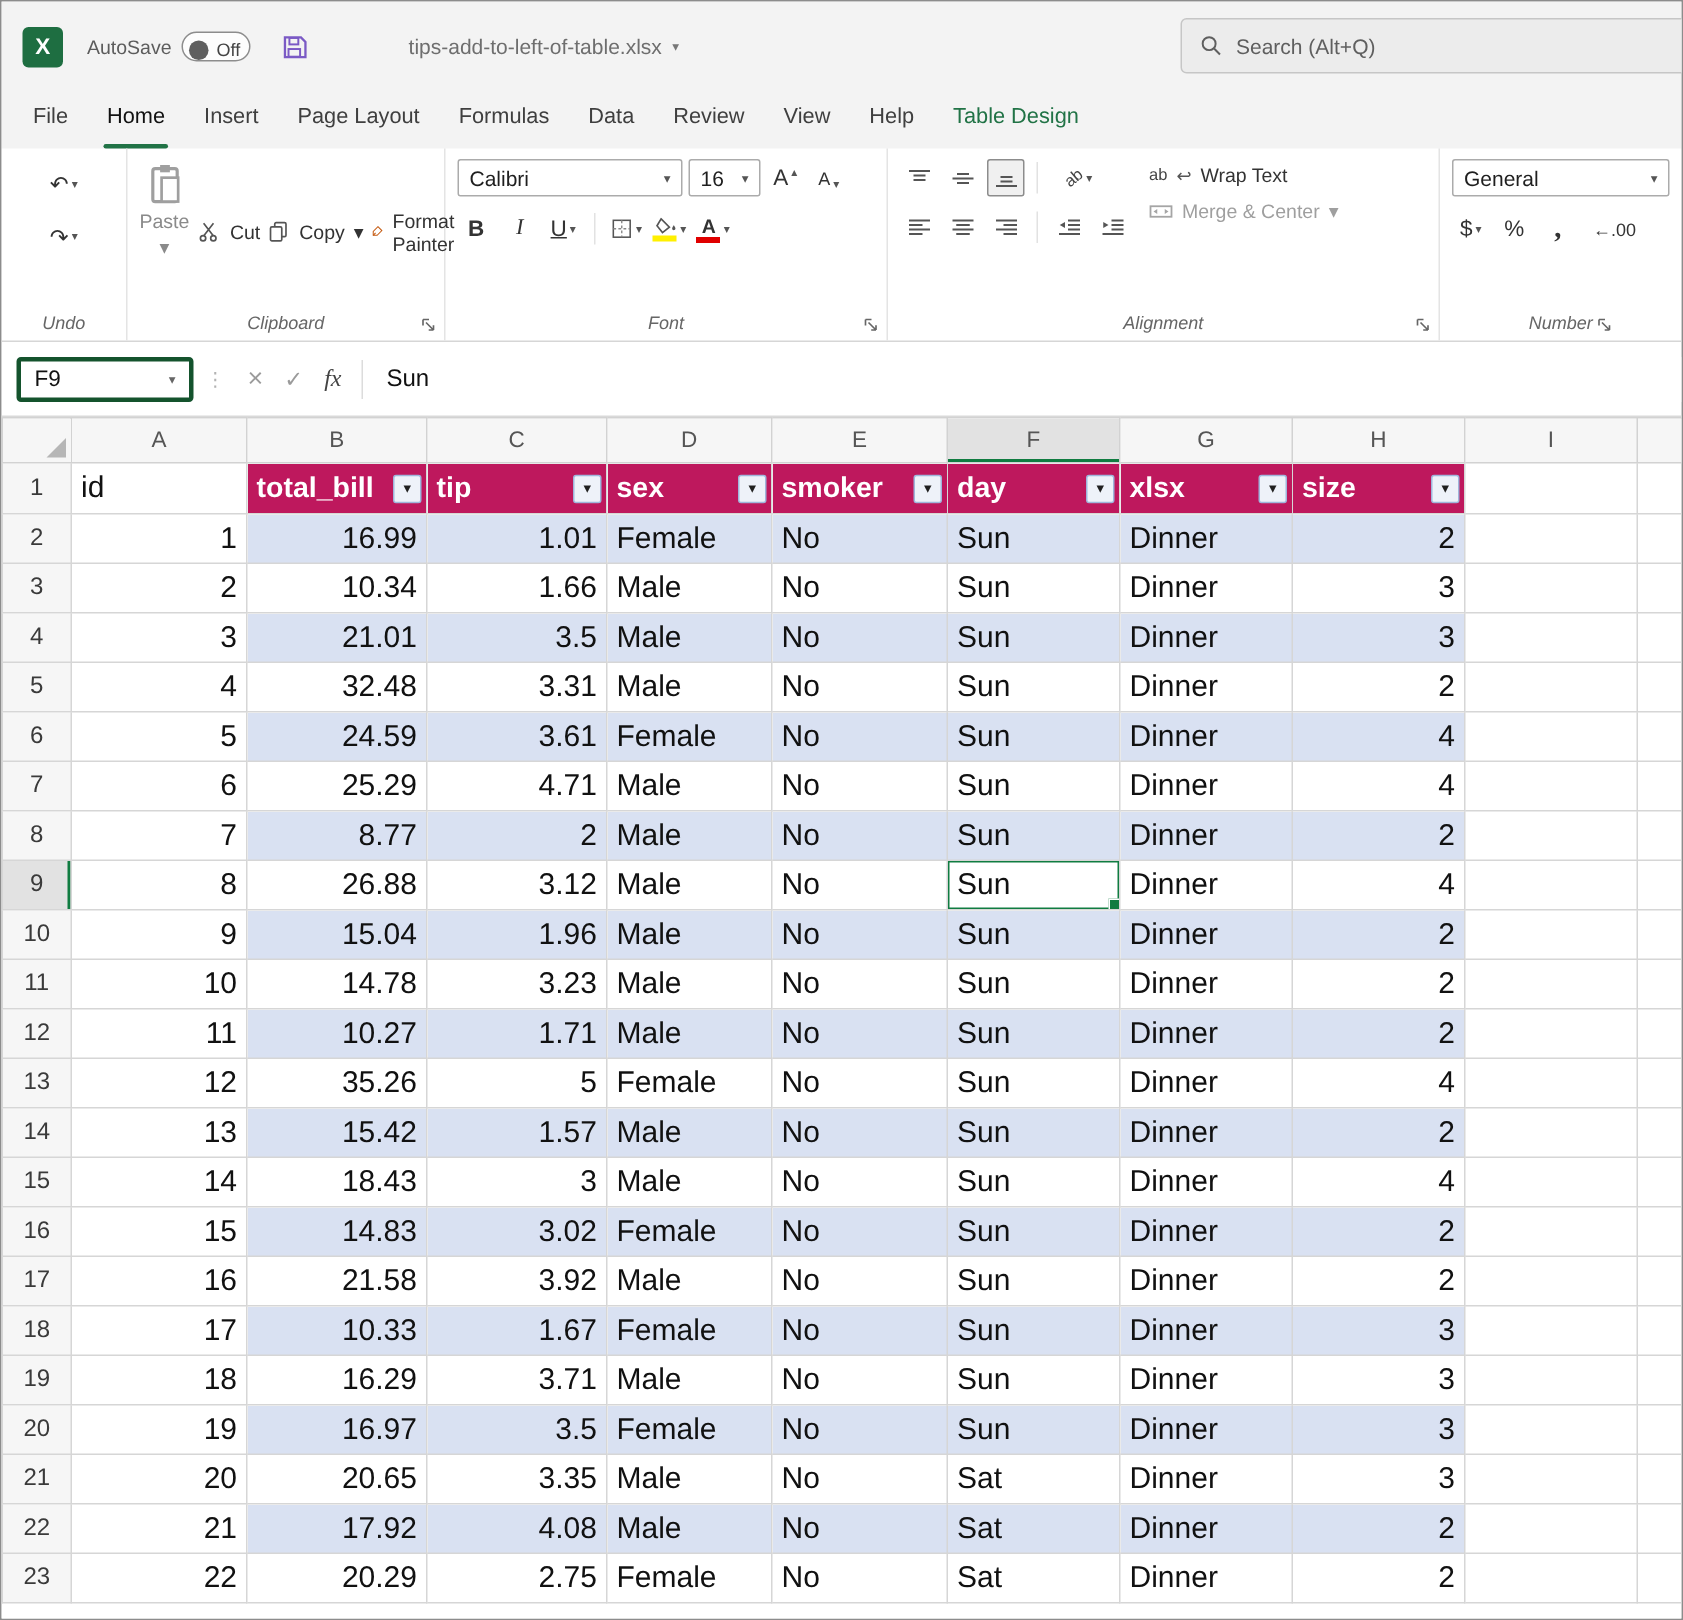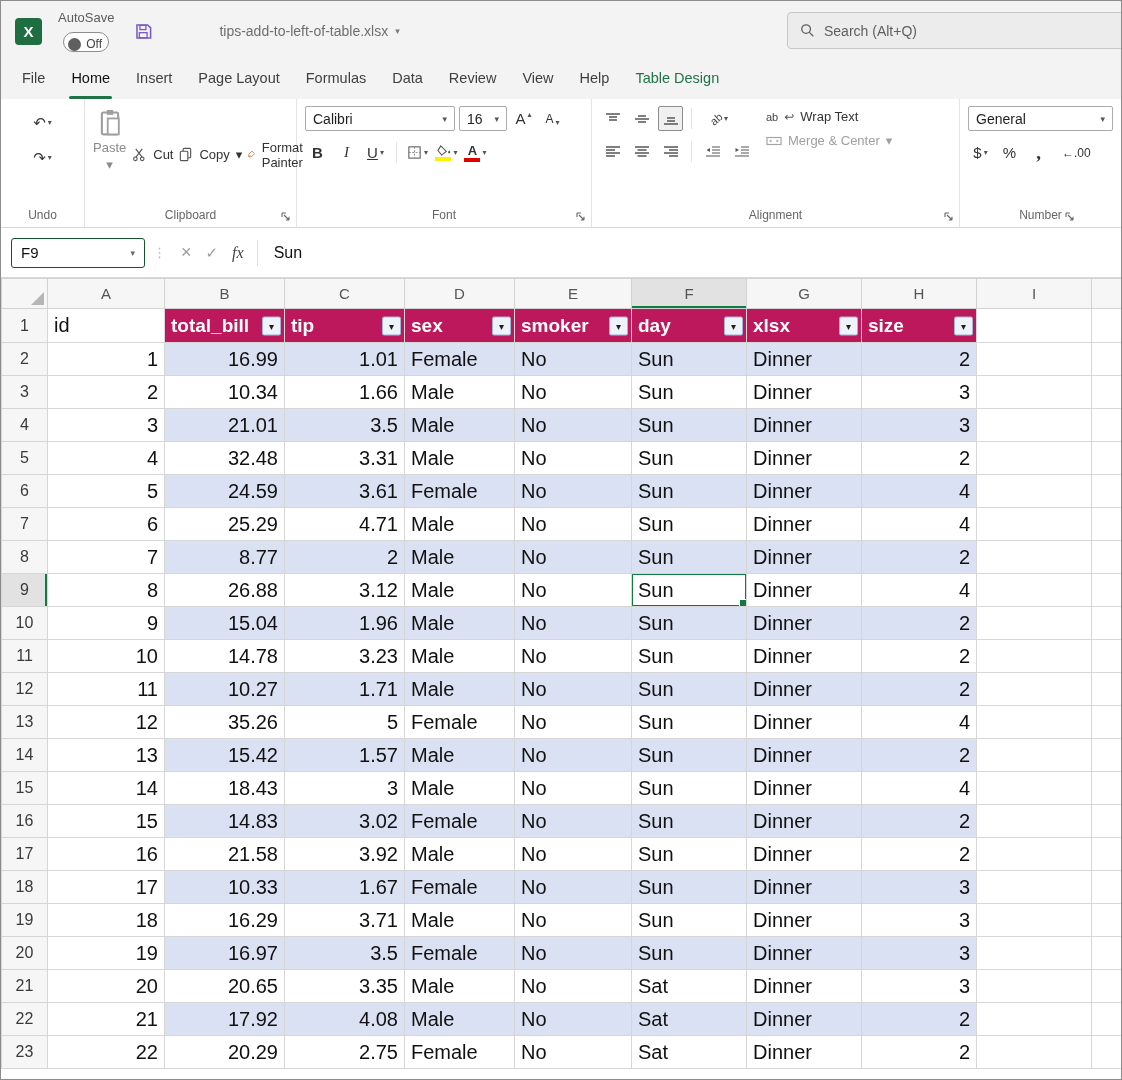--- a/index.html
+++ b/index.html
@@ -2,40 +2,40 @@
 <html><head>
 <meta charset="utf-8">
 <style>
   html,body{margin:0;padding:0;background:#fff;}
   body{width:1122px;height:1080px;overflow:hidden;font-family:"Liberation Sans",sans-serif;}
   #app{width:1122px;height:1080px;box-sizing:border-box;border:1px solid #8c8c8c;background:#f3f3f3;position:relative;overflow:hidden;}
 
   
   .titlebar{height:60px;background:#f3f3f3;display:flex;align-items:center;padding-left:14px;gap:10px;position:relative;}
   .xl-icon{width:27px;height:27px;background:#1E6E41;border-radius:4px;color:#fff;font-weight:700;font-size:15px;display:flex;align-items:center;justify-content:center;}
-  .autosave{display:flex;align-items:center;gap:7px;color:#5c5c5c;font-size:13px;margin-left:6px;flex-direction:column;}
+  .autosave{display:flex;align-items:center;gap:7px;color:#5c5c5c;font-size:13px;margin-left:6px;}
   .toggle{width:46px;height:20px;border:1px solid #8d8d8d;border-radius:11px;background:#fdfdfd;display:flex;align-items:flex-end;padding:0 4px;gap:5px;box-sizing:border-box;}
   .knob{width:13px;height:13px;border-radius:50%;background:#5f5f5f;}
   .toggle span{font-size:12px;color:#444;}
   .savebtn{margin-left:10px;display:flex;align-items:center;}
   .filename{margin-left:56px;color:#6e6e6e;font-size:14px;display:flex;align-items:center;gap:7px;}
   .filename .dd{font-size:9px;color:#777;}
   .search{position:absolute;left:786px;top:11px;width:400px;height:37px;background:#ececec;border:1px solid #c6c6c6;border-radius:4px;display:flex;align-items:center;gap:9px;padding:0 12px;color:#5f5f5f;font-size:14px;box-sizing:border-box;}
 
   
   .menubar{height:38px;background:#f3f3f3;display:flex;align-items:stretch;padding:0 8px;}
   .mtab{padding:9px 13px 0;font-size:14.5px;color:#3f3f3f;position:relative;cursor:default;}
   .mtab.active{color:#111;}
   .mtab.active::after{content:"";position:absolute;left:11px;right:11px;bottom:0;height:3px;background:#217346;border-radius:2px;}
   .mtab.green{color:#217346;}
 
   
   .ribbon{height:128px;background:#fff;border-bottom:1px solid #d6d6d6;display:flex;}
   .rgroup{position:relative;border-right:1px solid #e4e4e4;box-sizing:border-box;padding:7px 8px 26px;}
-  .rlabel{position:absolute;bottom:5px;left:0;right:0;text-align:center;font-size:12px;color:#666;}
+  .rlabel{position:absolute;bottom:5px;left:0;right:0;text-align:center;font-size:12px;color:#666;font-style:italic;}
   .launcher{position:absolute;bottom:5px;right:5px;}
   .vsep{width:1px;background:#e2e2e2;align-self:stretch;margin:2px 4px;}
   .combo{background:#fff;border:1px solid #ababab;height:25px;display:flex;align-items:center;justify-content:space-between;padding:0 7px;font-size:14px;color:#1f1f1f;border-radius:2px;box-sizing:border-box;}
   .combo .dd{font-size:9px;color:#555;margin-left:6px;}
   .sbtn{min-width:25px;height:25px;display:inline-flex;align-items:center;justify-content:center;font-size:15px;color:#333;gap:2px;border:1px solid transparent;box-sizing:border-box;}
   .sbtn .dd{font-size:8px;color:#555;}
   .sbtn.sel{border:1px solid #8c8c8c;background:#f0f0f0;border-radius:2px;}
   .rrow{display:flex;align-items:center;gap:4px;}
   .disabled{color:#9f9f9f !important;}
   
@@ -49,21 +49,21 @@
   
   .alignleft{display:flex;flex-direction:column;gap:8px;}
   .wraps{display:flex;flex-direction:column;gap:9px;margin-left:12px;padding-top:3px;}
   .wraps .item{display:flex;align-items:center;gap:6px;font-size:13px;color:#333;}
   .ab{font-size:11px;color:#444;}
   
   .numgrp{flex:1;overflow:hidden;border-right:none;}
 
   
   .fbar{height:50px;background:#fff;border-bottom:1px solid #d9d9d9;display:flex;align-items:center;padding:0 0 0 10px;box-sizing:border-box;}
-  .namebox{width:134px;height:30px;background:#fff;border:1px solid #14532d;border-radius:3px;display:flex;align-items:center;justify-content:space-between;padding:0 9px;font-size:15px;color:#111;box-sizing:border-box;}
+  .namebox{width:118px;height:30px;background:#fff;border:3px solid #14532d;border-radius:3px;display:flex;align-items:center;justify-content:space-between;padding:0 9px;font-size:15px;color:#111;box-sizing:border-box;}
   .namebox .dd{font-size:9px;color:#666;}
   .dots{color:#b3b3b3;font-size:13px;margin:0 8px;}
   .fx-x{color:#9b9b9b;font-size:18px;margin:0 7px;}
   .fx-check{color:#9b9b9b;font-size:15px;margin:0 7px;}
   .fx-fx{color:#444;font-size:16px;font-style:italic;font-family:"Liberation Serif",serif;margin:0 7px;}
   .fx-sep{width:1px;height:26px;background:#dcdcdc;margin:0 6px;}
   .fx-input{flex:1;height:30px;display:flex;align-items:center;padding-left:10px;font-size:16px;color:#111;background:#fff;}
 
   
   .sheet-wrap{height:804px;overflow:hidden;background:#fff;}

